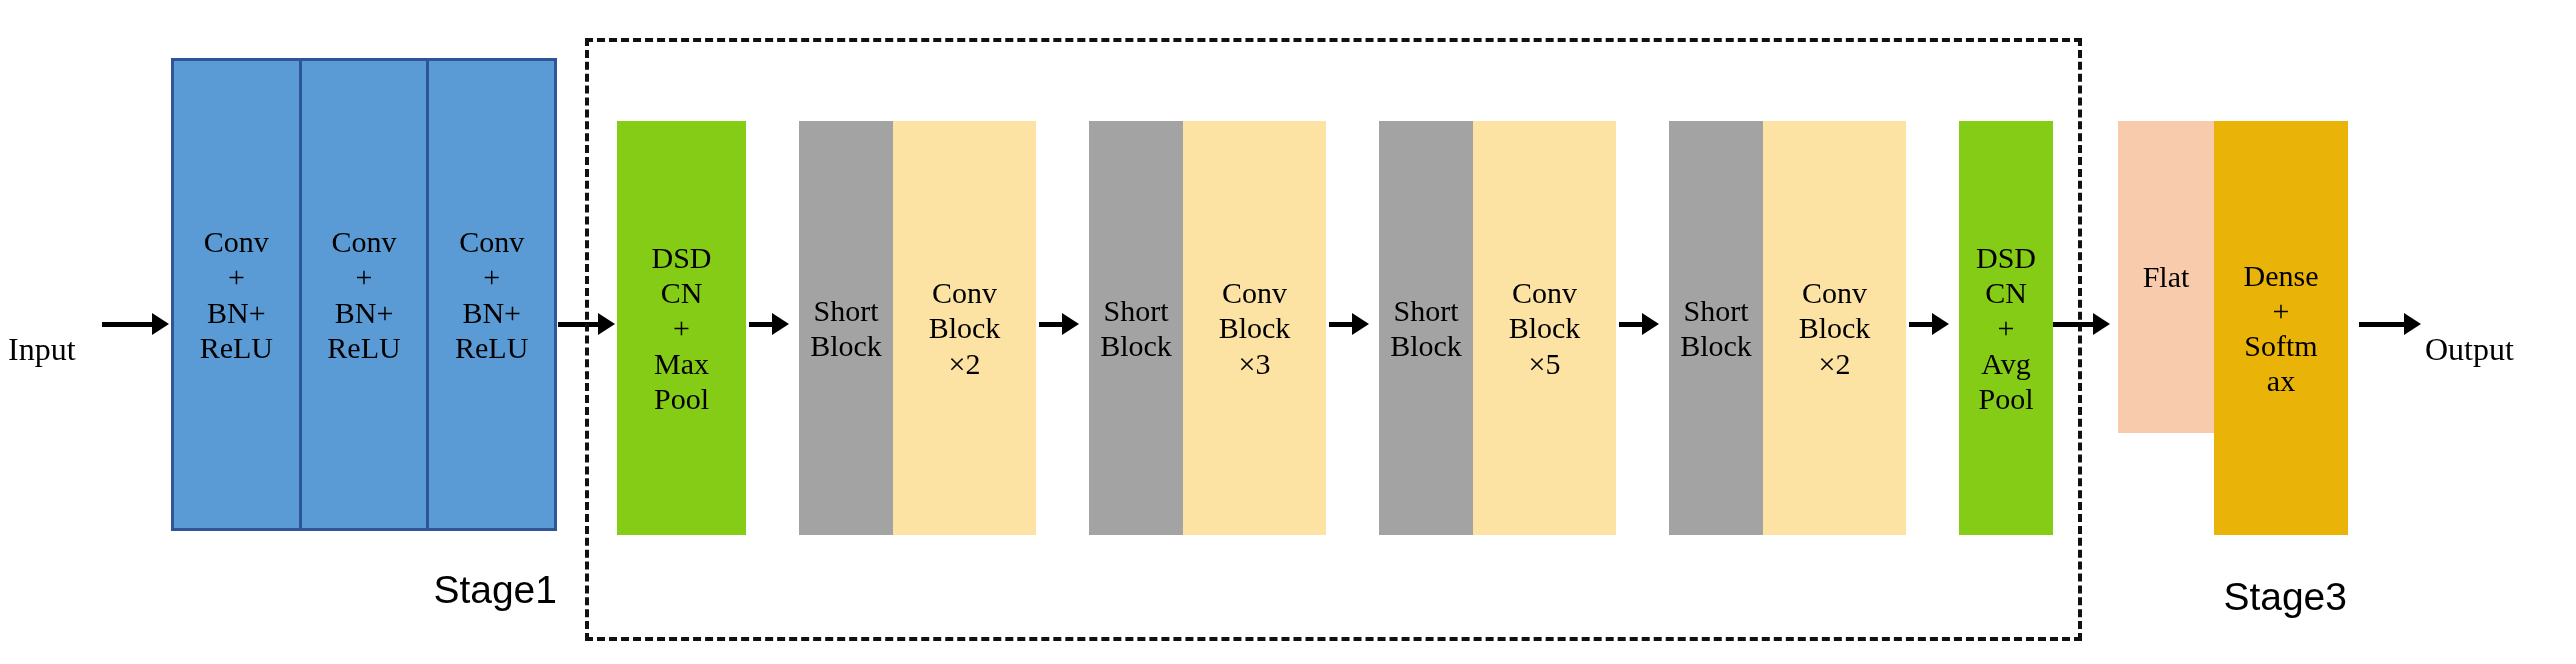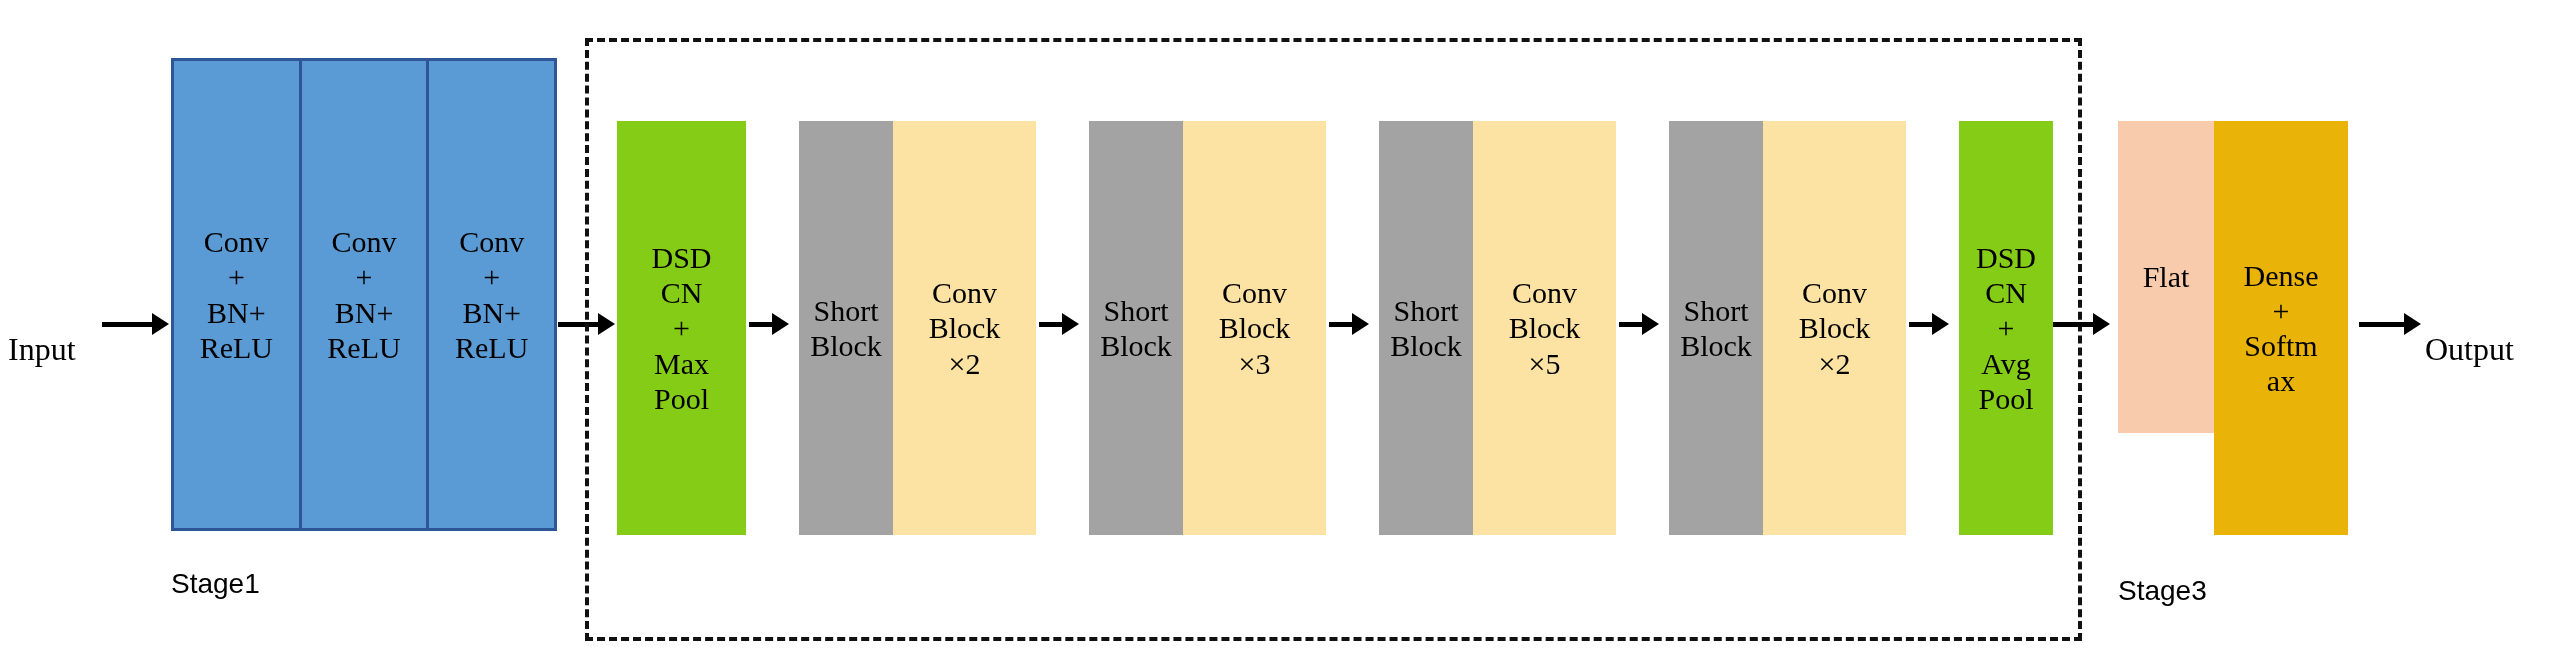--- a/index.html
+++ b/index.html
@@ -23,24 +23,24 @@
     font-family: "Liberation Serif", "DejaVu Serif", serif;
     font-size: 32px;
     color: #000000;
     white-space: nowrap;
     line-height: 1;
     margin-top: 24px;
   }
   .stage-label {
     position: absolute;
     font-family: "Liberation Sans", "DejaVu Sans", sans-serif;
-    font-size: 28px;
+    font-size: 39px;
     color: #000000;
     white-space: nowrap;
-    text-align: left;
+    text-align: right;
     line-height: 1;
   }
 
   
   .arrow {
     position: absolute;
     height: 4.8px;
     background: #000000;
   }
   .arrow::after {

